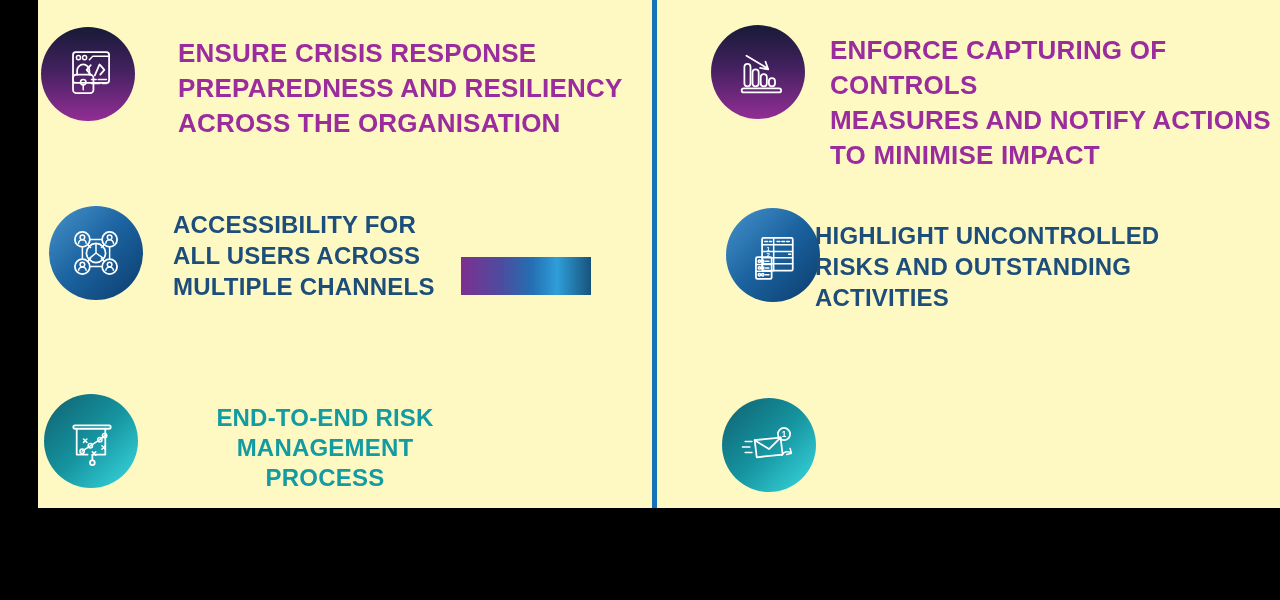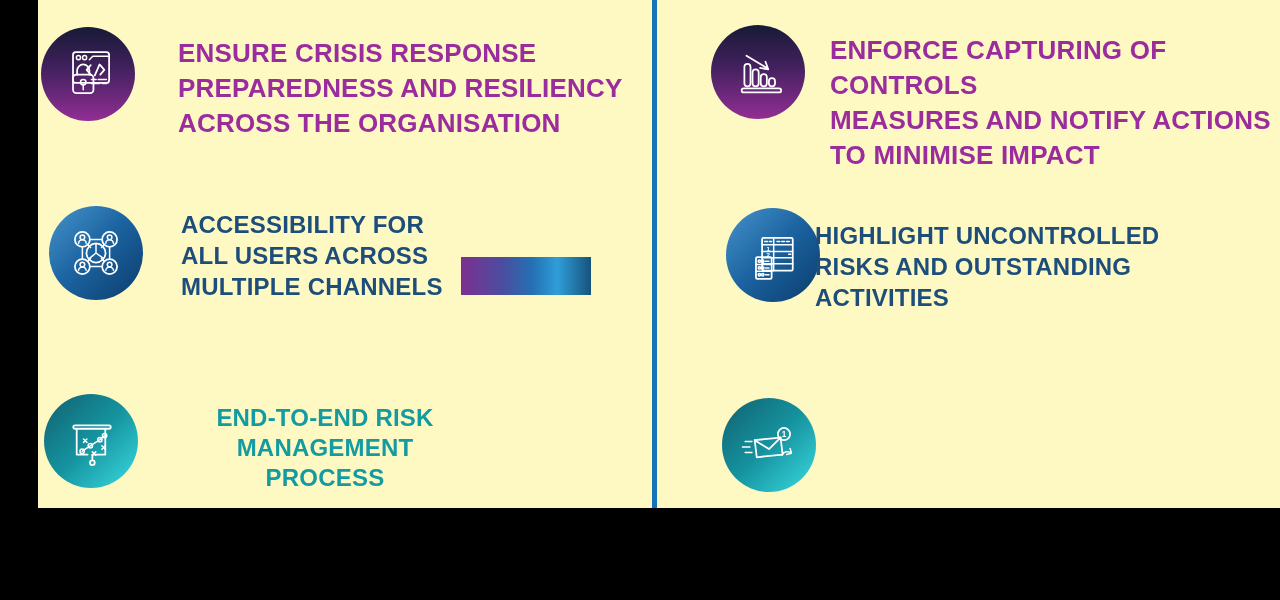--- a/index.html
+++ b/index.html
@@ -62,21 +62,21 @@
       <circle class="stroke thin" cx="67" cy="24" r="3.4"></circle>
       <path class="stroke thin" d="M61.5 32.5 a5.5 5 0 0 1 11 0"></path>
       <circle class="stroke thin" cx="27" cy="64" r="3.4"></circle>
       <path class="stroke thin" d="M21.5 72.5 a5.5 5 0 0 1 11 0"></path>
       <circle class="stroke thin" cx="67" cy="64" r="3.4"></circle>
       <path class="stroke thin" d="M61.5 72.5 a5.5 5 0 0 1 11 0"></path>
       <circle class="stroke" cx="47" cy="47" r="14"></circle>
       <path class="stroke thin" d="M47 47 V33.5 M47 47 L58 55 M47 47 L36 56"></path>
     </svg>
   </div>
-  <div class="item-text" style="left: 143px; top: 209px; width: 300px; color: rgb(29, 78, 123);">ACCESSIBILITY FOR
+  <div class="item-text" style="left: 135px; top: 209px; width: 300px; color: rgb(29, 78, 123);">ACCESSIBILITY FOR
 ALL USERS ACROSS
 MULTIPLE CHANNELS</div>
   <div class="bar" style="left: 423px; top: 257px; width: 130px; height: 38px; background: linear-gradient(90deg, rgb(125, 47, 144) 0%, rgb(75, 77, 160) 32%, rgb(36, 112, 179) 55%, rgb(47, 158, 217) 74%, rgb(23, 83, 124) 100%);"></div>
 
   <div class="icon-circle" style="left: 6px; top: 394px; background: linear-gradient(135deg, rgb(17, 96, 111) 0%, rgb(21, 147, 159) 50%, rgb(59, 219, 225) 100%);">
     <svg width="64" height="64" viewBox="0 0 94 94">
       <rect class="stroke" x="21" y="24" width="55" height="5" rx="2.5"></rect>
       <path class="stroke" d="M26 29 v38 h16 m9 0 h17 v-38"></path>
       <path class="stroke thin" d="M34 62 L46 54 L60 45 L67 39"></path>
       <circle class="stroke thin" cx="34" cy="62" r="3.2"></circle>

